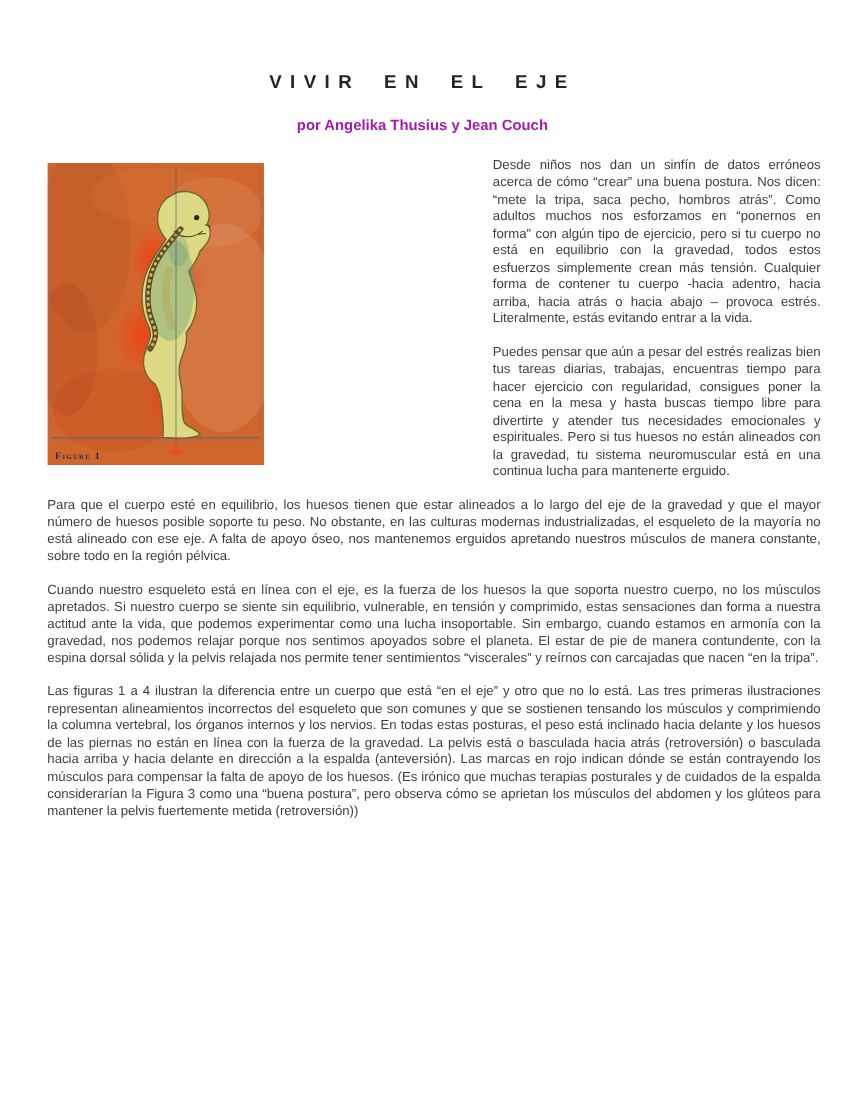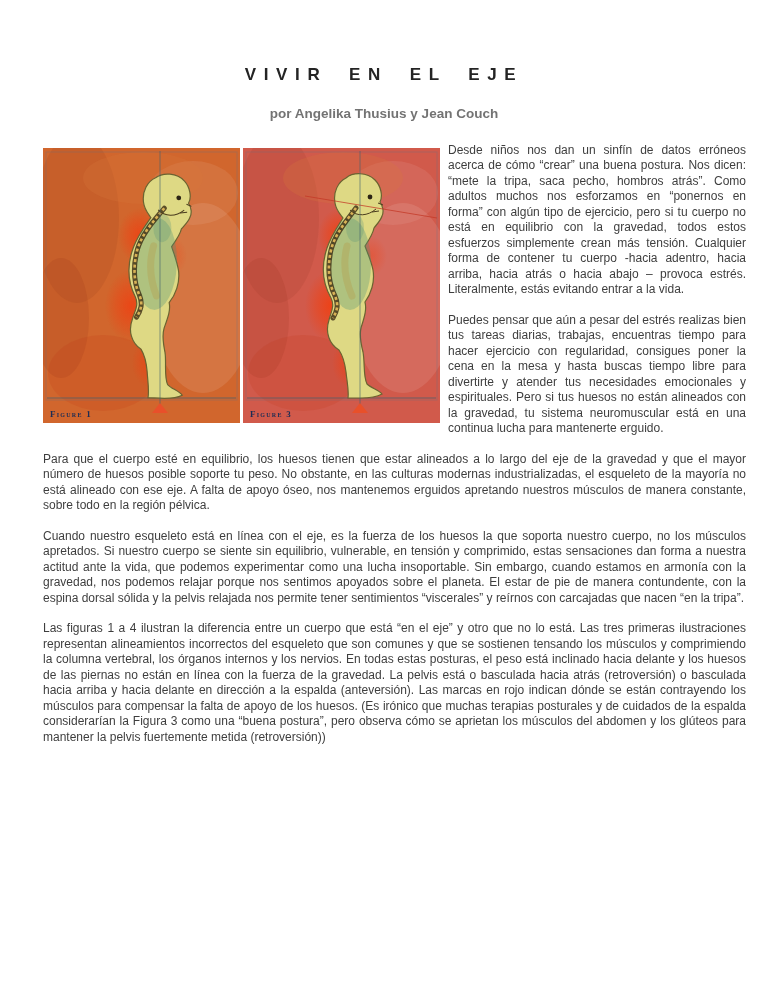--- a/index.html
+++ b/index.html
@@ -8,21 +8,21 @@
     background:#ffffff;color:#3e3e3e;
     font-family:"Liberation Sans","DejaVu Sans",sans-serif;
     margin-top:32px;
   }
   .page-title{
     margin:34px 0 0;text-align:center;font-size:17px;font-weight:bold;
     letter-spacing:.45em;word-spacing:.55em;color:#242424;line-height:1;
   }
   .byline{
     margin:24px 0 22px;text-align:center;font-size:13.5px;font-weight:bold;
-    color:#737373;line-height:1;
+    color:#a21caf;line-height:1;
   }
   .article{
     padding:0 22px 0 43px;font-size:12px;line-height:15.5px;
     text-align:justify;color:#3e3e3e;
   }
   .article p{margin:0 0 15px;}
   .article p:last-child{margin-bottom:0;}
 
   
   .figure-grid{
@@ -124,35 +124,20 @@
           <use href="#glows" class="glow-layer"></use>
           <line class="ground-line" x1="4" y1="250" x2="193" y2="250"></line>
           <use href="#bodyfig" transform="rotate(2.5 112 250)"></use>
           <line class="plumb-line" x1="117" y1="3" x2="117" y2="258" stroke="#41606f"></line>
           <polygon points="117,255 109,265 125,265" fill="#e8502a"></polygon>
           <text class="figlabel" x="7" y="269" fill="#1c2c55">Figure 1</text>
         </svg>
       </figure>
 
 
-      <figure class="panel p3">
-        <svg viewBox="0 0 197 275">
-          <rect class="bg" width="197" height="275" fill="#cf5e4c"></rect>
-          <rect class="tint" width="197" height="275"></rect>
-          <use href="#blotches"></use>
-          <rect class="panel-frame" x="3" y="4" width="191" height="248"></rect>
-          <use href="#glows" class="glow-layer"></use>
-          <line class="ground-line" x1="4" y1="250" x2="193" y2="250"></line>
-          <use href="#bodyfig"></use>
-          <line class="eyeline" x1="62" y1="48" x2="194" y2="70"></line>
-          <line class="plumb-line" x1="117" y1="3" x2="117" y2="258" stroke="#41606f"></line>
-          <polygon points="117,255 109,265 125,265" fill="#e8502a"></polygon>
-          <text class="figlabel" x="7" y="269" fill="#1c2c55">Figure 3</text>
-        </svg>
-      </figure>
 
 
     </div>
 
     <p>Desde niños nos dan un sinfín de datos erróneos acerca de cómo “crear” una buena postura. Nos dicen: “mete la tripa, saca pecho, hombros atrás”. Como adultos muchos nos esforzamos en “ponernos en forma” con algún tipo de ejercicio, pero si tu cuerpo no está en equilibrio con la gravedad, todos estos esfuerzos simplemente crean más tensión. Cualquier forma de contener tu cuerpo -hacia adentro, hacia arriba, hacia atrás o hacia abajo – provoca estrés. Literalmente, estás evitando entrar a la vida.</p>
     <p>Puedes pensar que aún a pesar del estrés realizas bien tus tareas diarias, trabajas, encuentras tiempo para hacer ejercicio con regularidad, consigues poner la cena en la mesa y hasta buscas tiempo libre para divertirte y atender tus necesidades emocionales y espirituales. Pero si tus huesos no están alineados con la gravedad, tu sistema neuromuscular está en una continua lucha para mantenerte erguido.</p>
     <p>Para que el cuerpo esté en equilibrio, los huesos tienen que estar alineados a lo largo del eje de la gravedad y que el mayor número de huesos posible soporte tu peso. No obstante, en las culturas modernas industrializadas, el esqueleto de la mayoría no está alineado con ese eje. A falta de apoyo óseo, nos mantenemos erguidos apretando nuestros músculos de manera constante, sobre todo en la región pélvica.</p>
     <p>Cuando nuestro esqueleto está en línea con el eje, es la fuerza de los huesos la que soporta nuestro cuerpo, no los músculos apretados. Si nuestro cuerpo se siente sin equilibrio, vulnerable, en tensión y comprimido, estas sensaciones dan forma a nuestra actitud ante la vida, que podemos experimentar como una lucha insoportable. Sin embargo, cuando estamos en armonía con la gravedad, nos podemos relajar porque nos sentimos apoyados sobre el planeta. El estar de pie de manera contundente, con la espina dorsal sólida y la pelvis relajada nos permite tener sentimientos “viscerales” y reírnos con carcajadas que nacen “en la tripa”.</p>
     <p>Las figuras 1 a 4 ilustran la diferencia entre un cuerpo que está “en el eje” y otro que no lo está. Las tres primeras ilustraciones representan alineamientos incorrectos del esqueleto que son comunes y que se sostienen tensando los músculos y comprimiendo la columna vertebral, los órganos internos y los nervios. En todas estas posturas, el peso está inclinado hacia delante y los huesos de las piernas no están en línea con la fuerza de la gravedad. La pelvis está o basculada hacia atrás (retroversión) o basculada hacia arriba y hacia delante en dirección a la espalda (anteversión). Las marcas en rojo indican dónde se están contrayendo los músculos para compensar la falta de apoyo de los huesos. (Es irónico que muchas terapias posturales y de cuidados de la espalda considerarían la Figura 3 como una “buena postura”, pero observa cómo se aprietan los músculos del abdomen y los glúteos para mantener la pelvis fuertemente metida (retroversión))</p>
 

